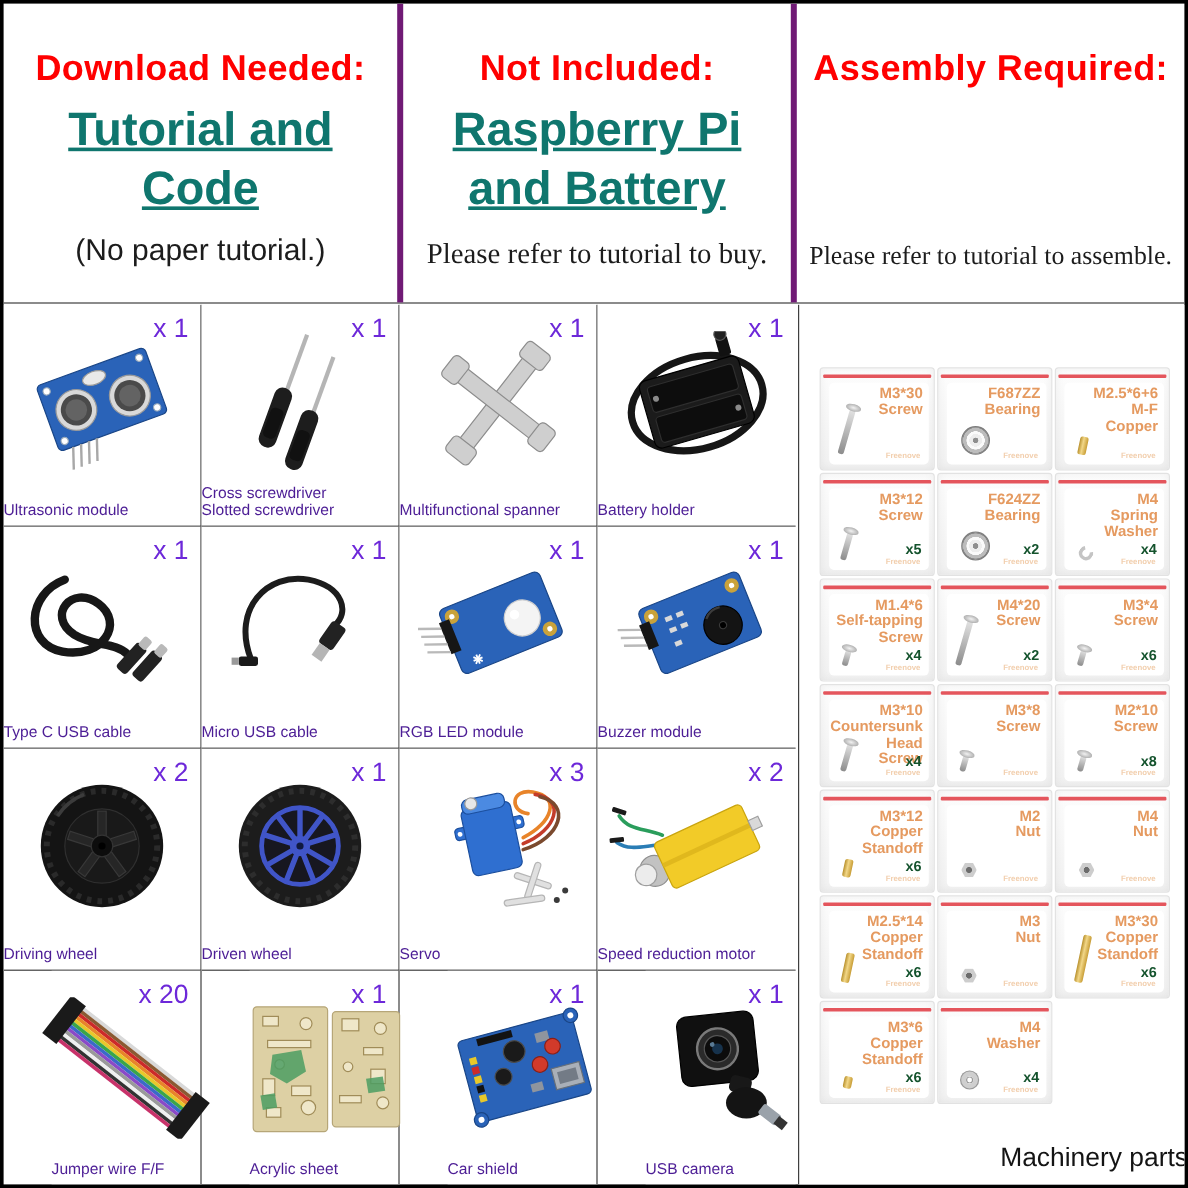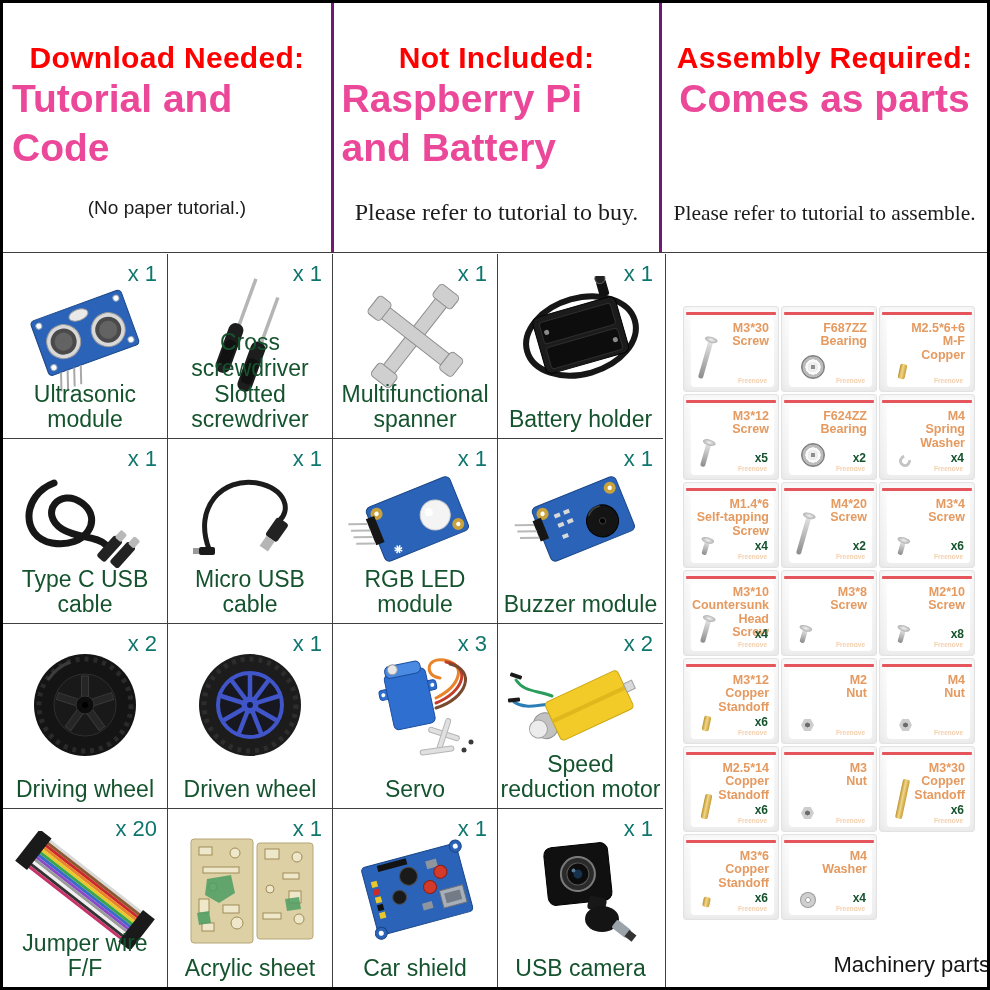--- a/index.html
+++ b/index.html
@@ -2,38 +2,38 @@
 <html><head>
 <meta charset="utf-8">
 <style>
   html,body{margin:0;padding:0;background:#fff;}
   *{box-sizing:border-box;}
   body{font-family:"Liberation Sans", sans-serif;}
   .canvas{position:relative;width:990px;height:990px;background:#fff;border:3px solid #000;overflow:hidden;}
 
   
   .header{position:absolute;left:0;top:0;width:984px;height:250px;display:flex;border-bottom:1px solid #3f3f3f;}
-  .hdr{width:328px;display:flex;flex-direction:column;align-items:center;padding-top:38px;}
-  .hdr + .hdr{border-left:3px solid #701a75;}
+  .hdr{width:328px;display:flex;flex-direction:column;align-items:center;text-align:center;padding-top:38px;}
+  .hdr + .hdr{border-left:5px solid #701a75;}
   .hdr-red{color:#ff0000;font-size:30px;font-weight:bold;letter-spacing:.3px;}
-  .hdr-main{color:#ec4899;font-size:39px;font-weight:bold;line-height:1.25;margin-top:0;max-width:310px;}
-  .hdr-note{color:#1c1c1c;font-size:19px;margin-top:24px;}
+  .hdr-main{color:#0f766e;font-size:39px;font-weight:bold;line-height:1.25;margin-top:10px;max-width:310px;text-decoration:underline;}
+  .hdr-note{color:#1c1c1c;font-size:25px;margin-top:12px;}
   .hdr-foot{color:#1c1c1c;font-size:25px;margin-top:auto;padding-bottom:26px;font-family:Liberation Serif, serif;}
   .hdr-foot.small{font-size:21.5px;}
   .hdr-foot.mid{font-size:24px;}
 
   
   .grid{position:absolute;left:0;top:251px;width:661px;height:733px;display:grid;
         grid-template-columns:repeat(4,165px);grid-template-rows:185px 185px 185px 178px;}
   .cell{position:relative;border-right:1px solid #3f3f3f;border-bottom:1px solid #3f3f3f;background:#fff;}
   .cell:nth-child(4n){border-right:none;}
-  .cell:nth-child(n+13){border-bottom:none;}
-  .qty{position:absolute;top:7px;right:10px;font-size:22px;color:#0f766e;}
-  .cell-label{position:absolute;bottom:5px;left:0;width:100%;text-align:center;font-size:23px;
-              color:#14532d;line-height:1.12;white-space:pre-line;}
+  .cell:nth-child(n+13){border-bottom:none;margin-left:40px;}
+  .qty{position:absolute;top:7px;right:10px;font-size:22px;color:#6d28d9;}
+  .cell-label{position:absolute;bottom:5px;left:0;width:100%;text-align:left;font-size:13px;
+              color:#4c1d95;line-height:1.12;white-space:pre-line;}
   .art{position:absolute;top:22px;left:50%;transform:translateX(-50%);}
   .art svg{display:block;}
 
   
   .right{position:absolute;left:662px;top:251px;width:325px;height:736px;border-left:1px solid #3f3f3f;background:#fff;}
   .bags{position:absolute;left:17px;top:52px;width:292px;display:grid;grid-template-columns:repeat(3,1fr);gap:2px;}
   .bag{position:relative;height:86px;background:linear-gradient(180deg,#fdfdfd,#f1f1f1);
        border:1px solid #e2e2e2;border-radius:3px;overflow:hidden;box-shadow:inset 0 0 8px rgba(0,0,0,.06);}
   .zip{position:absolute;top:5px;left:2px;right:2px;height:3px;background:#e4555c;border-radius:1px;}
   .bagcard{position:absolute;top:12px;left:7px;right:4px;bottom:4px;background:#fff;border-radius:4px;
@@ -70,21 +70,20 @@
       <div class="hdr-main">Tutorial and Code</div>
       <div class="hdr-note">(No paper tutorial.)</div>
     </div>
     <div class="hdr">
       <div class="hdr-red">Not Included:</div>
       <div class="hdr-main">Raspberry Pi and Battery</div>
       <div class="hdr-foot mid">Please refer to tutorial to buy.</div>
     </div>
     <div class="hdr">
       <div class="hdr-red">Assembly Required:</div>
-      <div class="hdr-main">Comes as parts</div>
       <div class="hdr-foot small">Please refer to tutorial to assemble.</div>
     </div>
   </div>
 
   <div class="grid">
 
     <div class="cell">
       <span class="qty">x 1</span>
       <span class="art">
         <svg width="150" height="118" viewBox="0 0 150 118">

